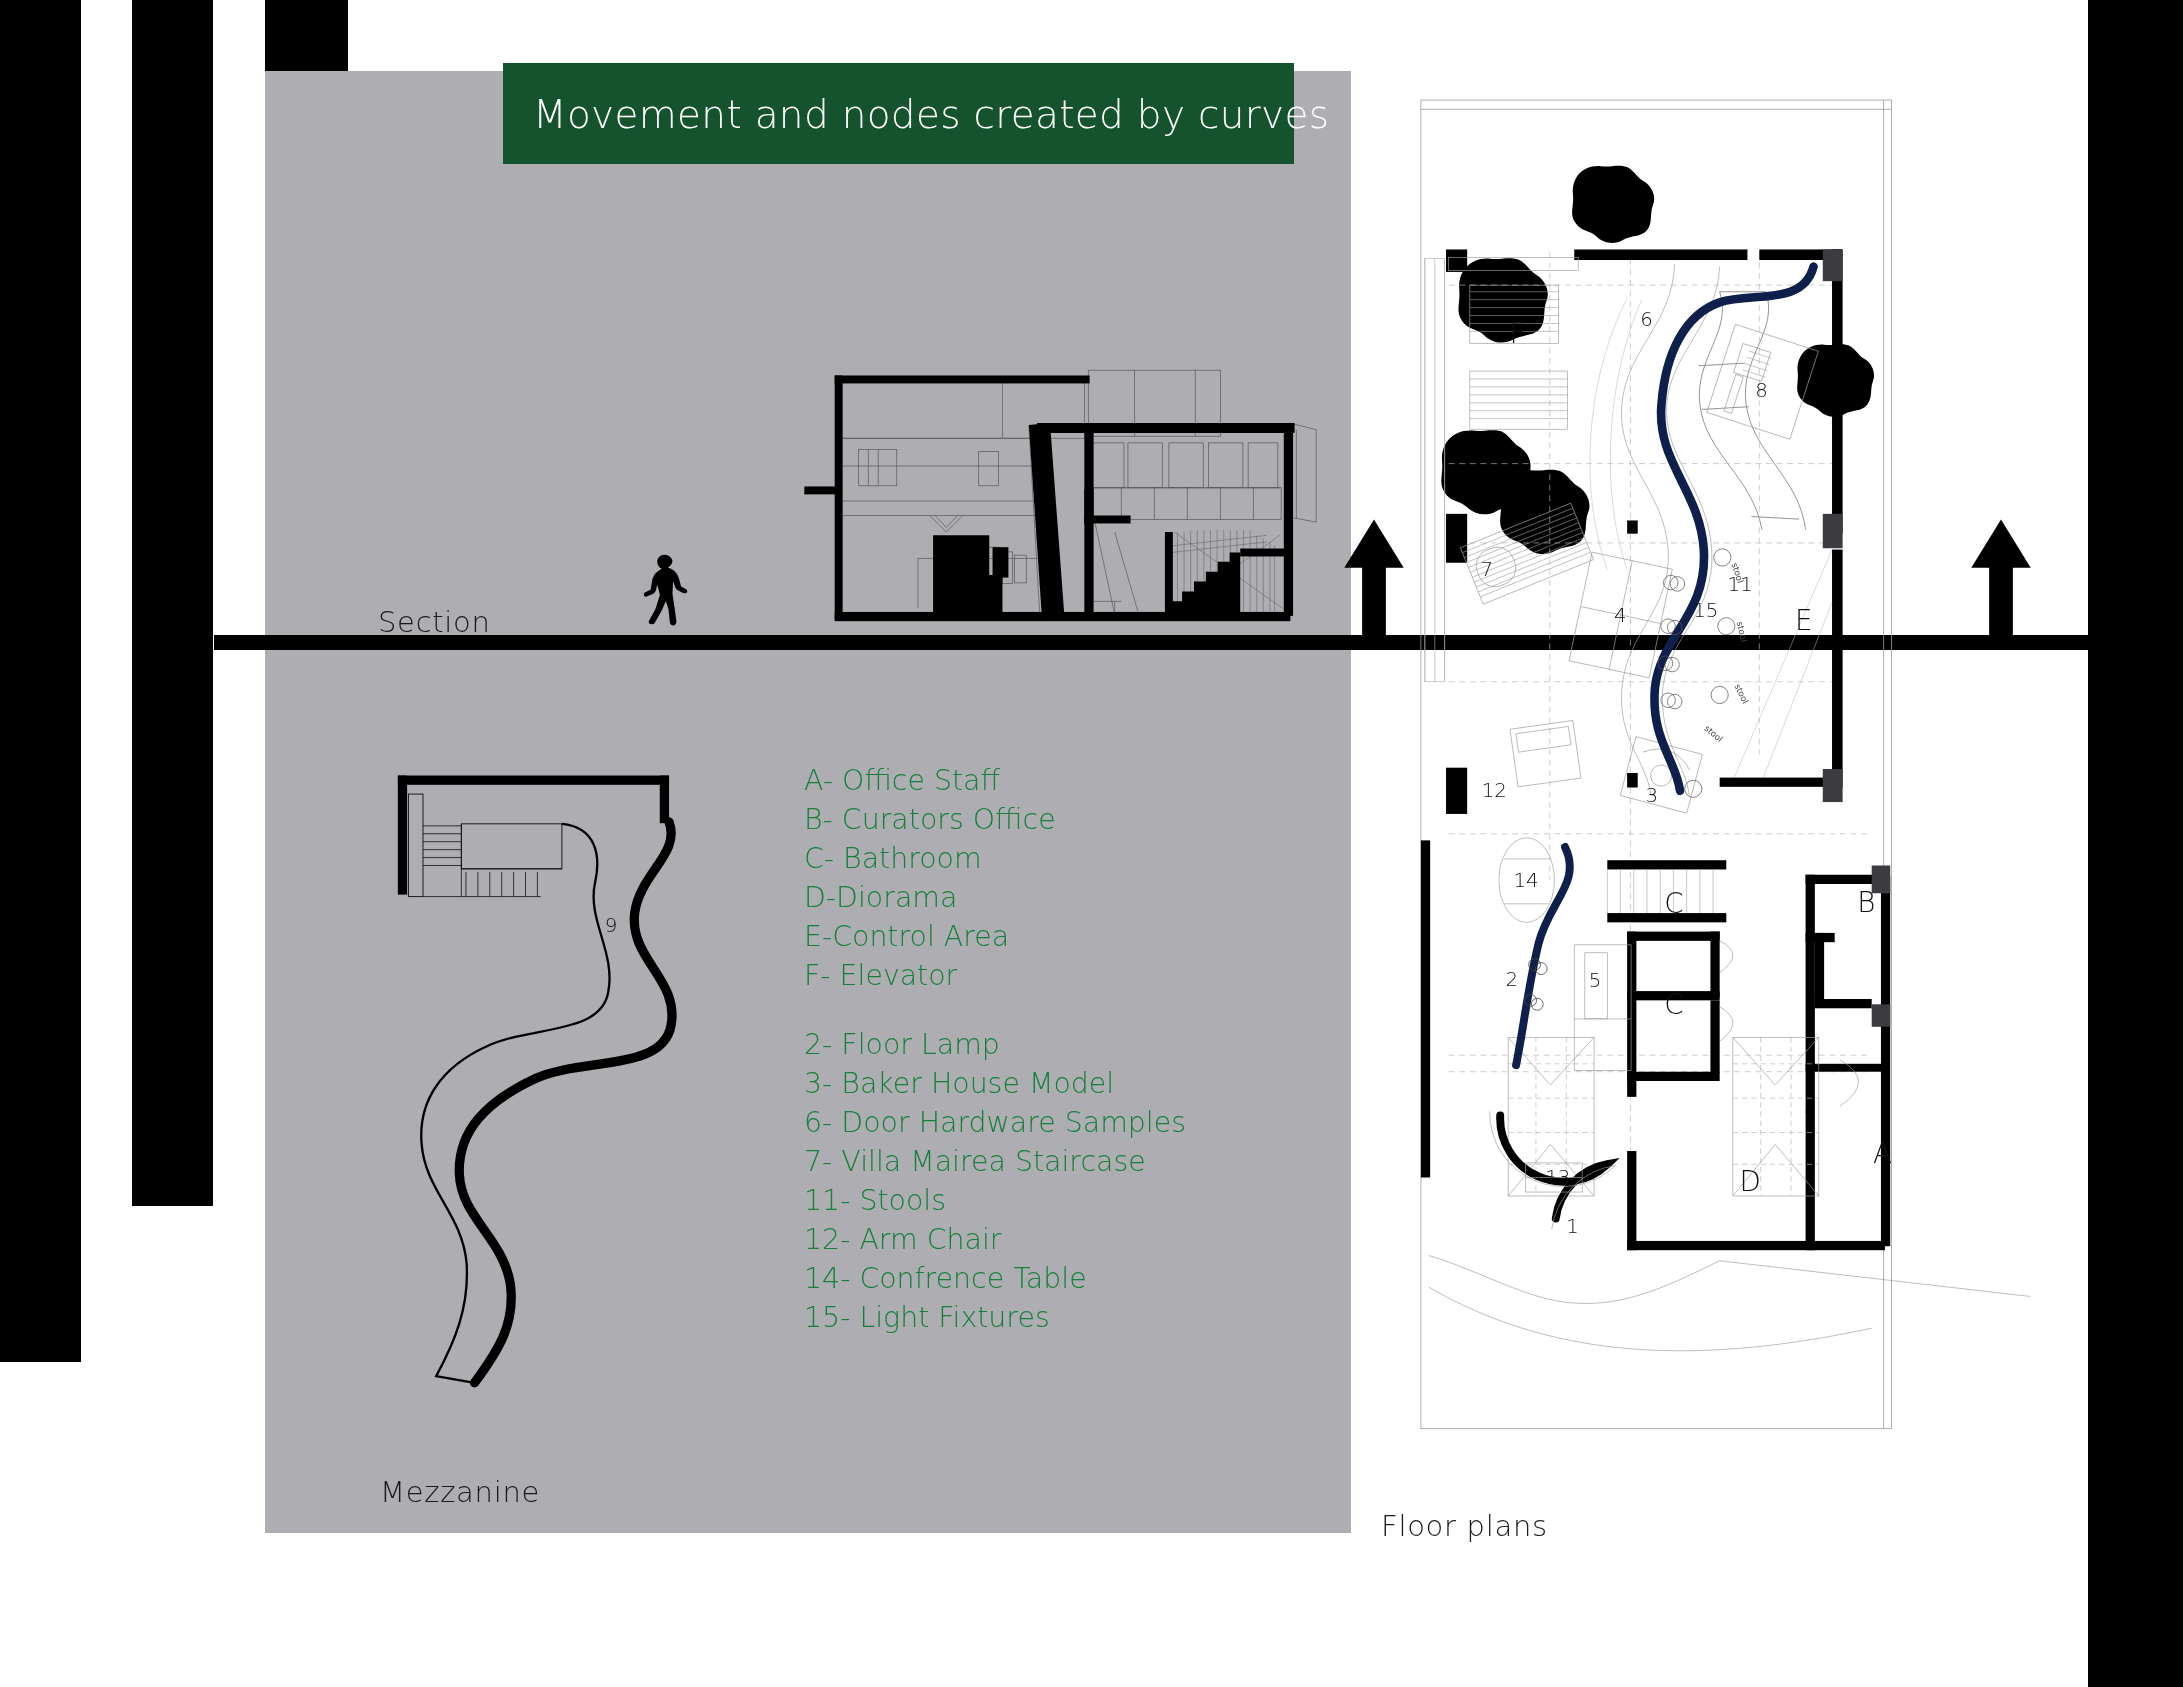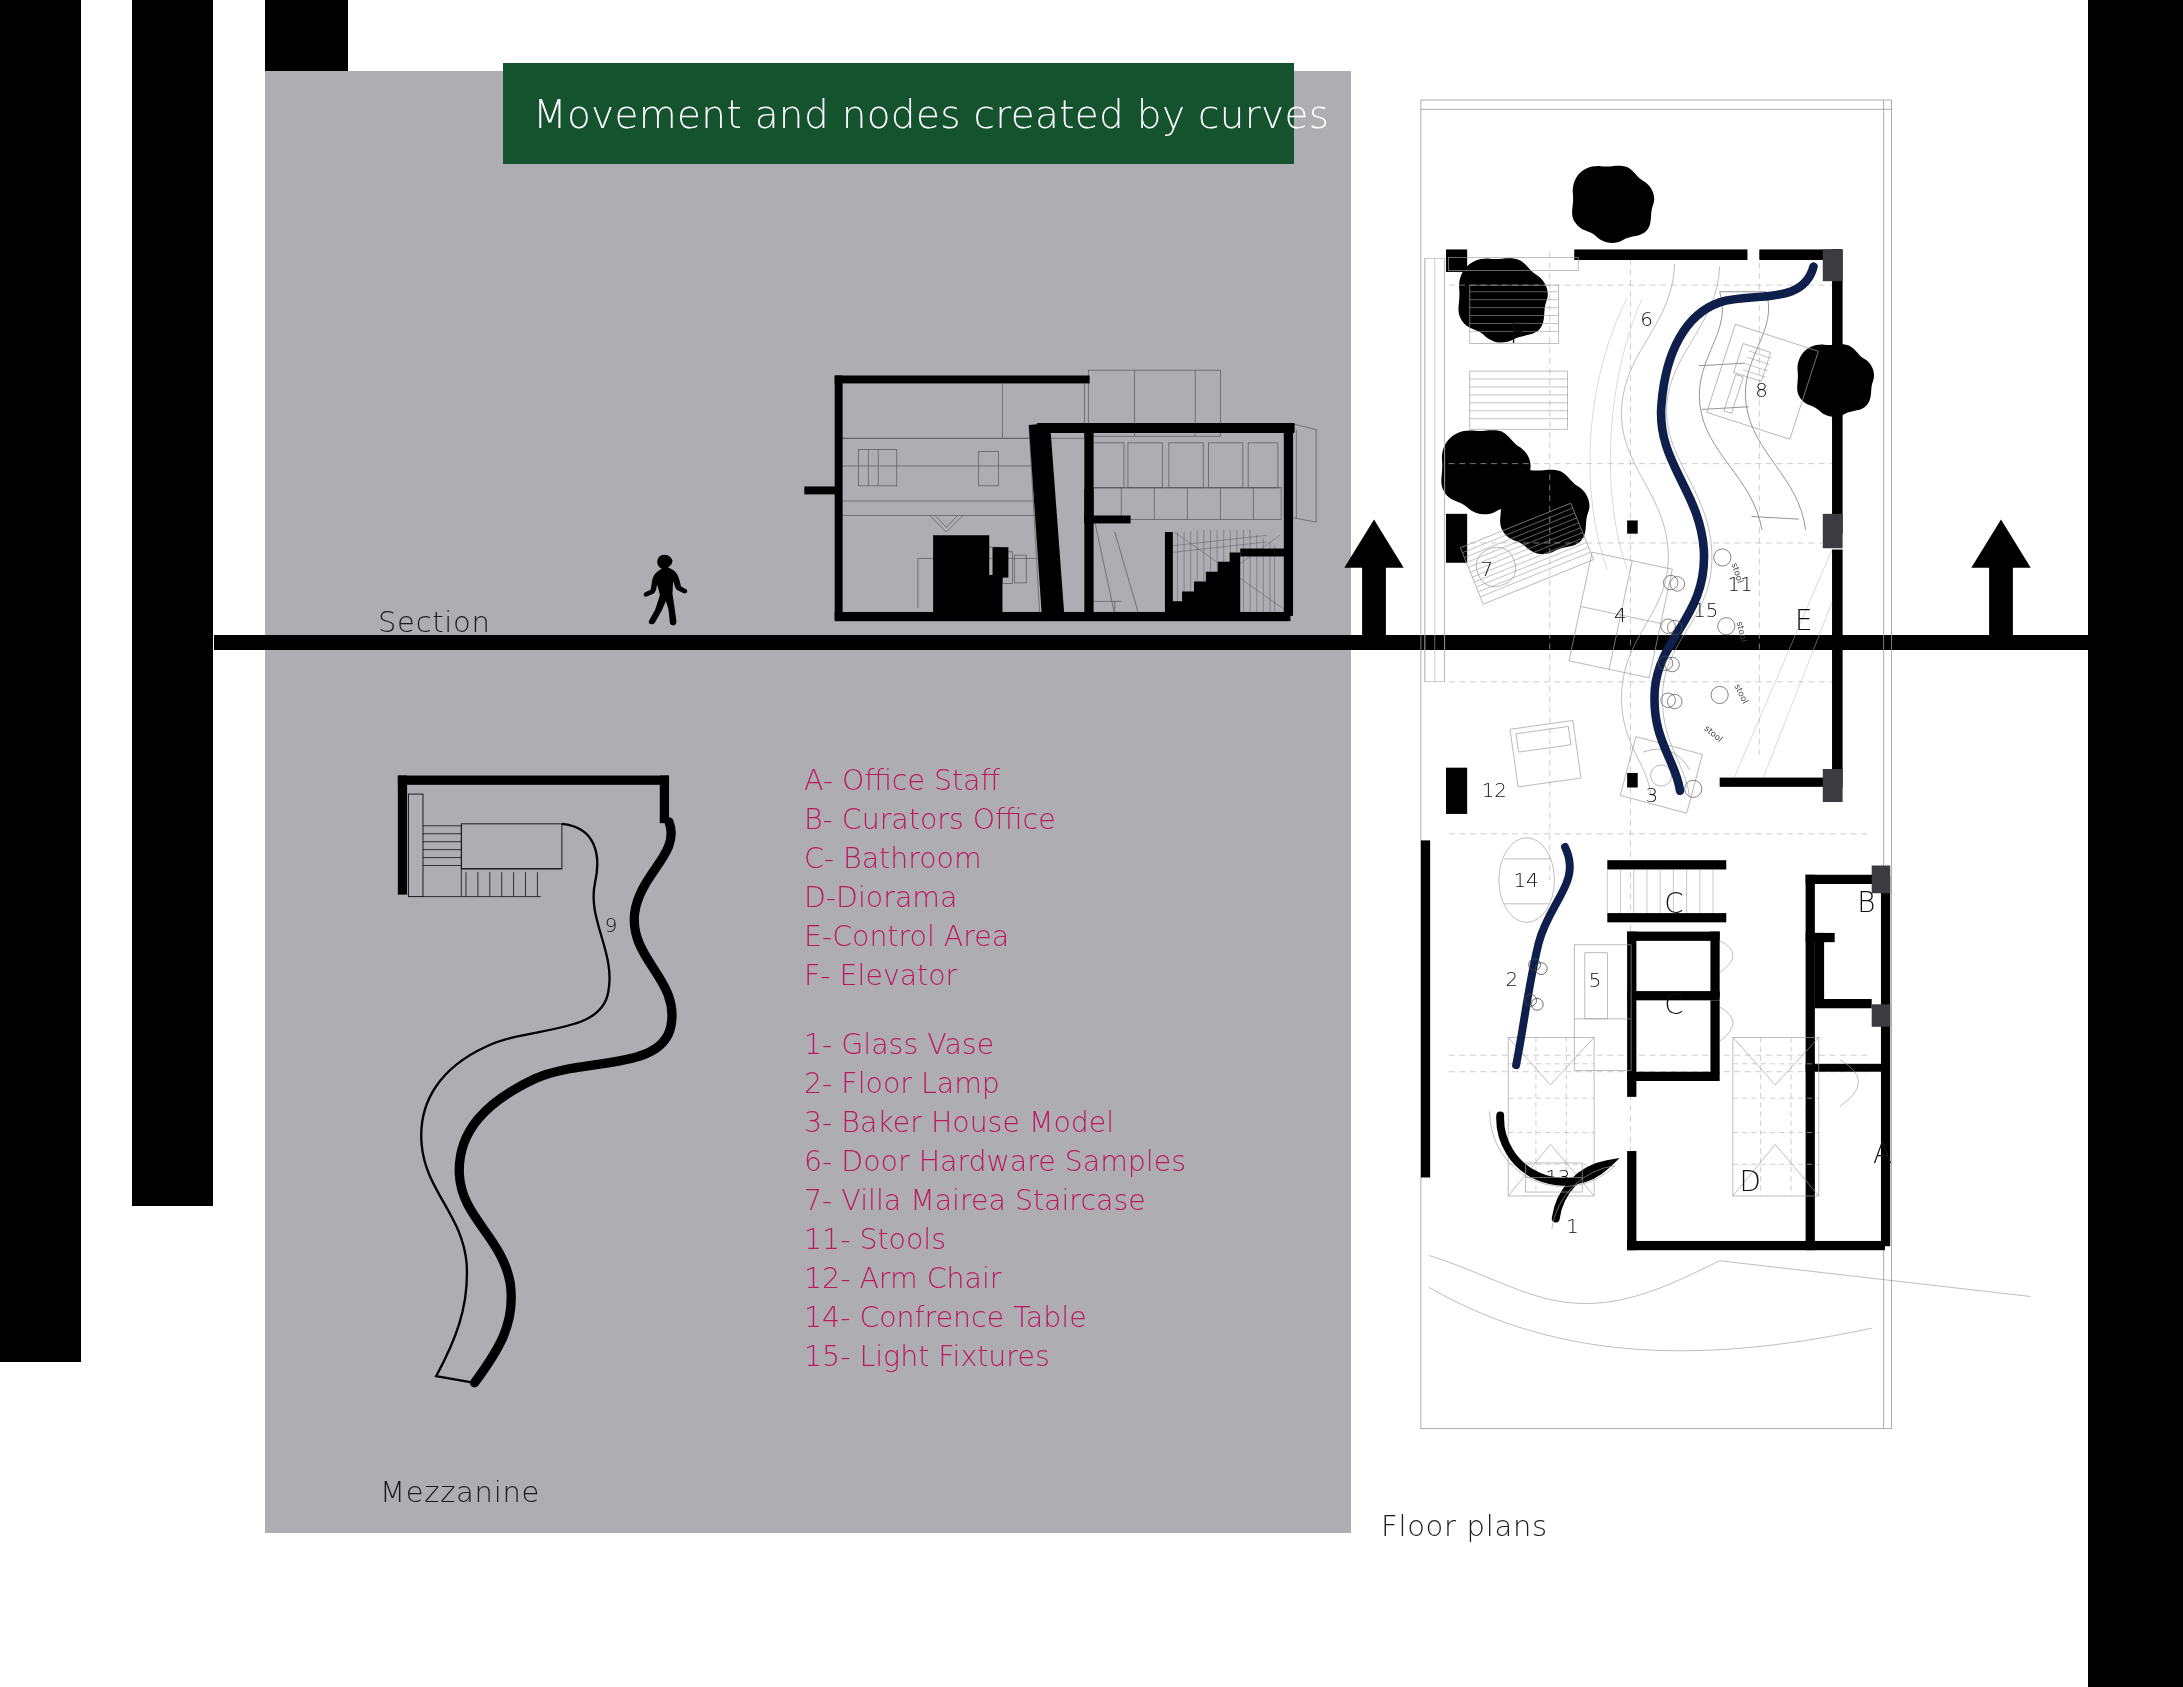--- a/index.html
+++ b/index.html
@@ -31,21 +31,21 @@
   .thin-label{font-family:"DejaVu Sans",sans-serif;font-weight:300;
      color:#1b1b1b;letter-spacing:0.7px;}
   #label-section{left:378px;top:605px;font-size:29px;}
   #label-mezzanine{left:380px;top:1475px;font-size:29px;}
   #label-floorplans{left:1381px;top:1509px;font-size:29px;}
 
   
   #legend-letters{left:804px;top:761px;}
   #legend-numbers{left:804px;top:1025px;}
   .legend-row{font-family:"DejaVu Sans",sans-serif;font-weight:300;
-    font-size:28.4px;line-height:39px;color:#be185d;white-space:nowrap;}
+    font-size:28.4px;line-height:39px;color:#15803d;white-space:nowrap;}
 
   
   svg{display:block;overflow:visible;}
   #section-svg{left:804px;top:357px;}
   #mezz-svg{left:370px;top:761px;}
   #person-svg{left:642px;top:552px;}
   #plan-svg{left:1409px;top:93px;}
 
   .plan-num{font-family:"DejaVu Sans",sans-serif;font-weight:300;fill:#111;}
   .plan-ltr{font-family:"DejaVu Sans",sans-serif;font-weight:300;fill:#111;}
@@ -214,21 +214,20 @@
 <div class="abs" id="legend-letters">
   <div class="legend-row">A- Office Staff</div>
   <div class="legend-row">B- Curators Office</div>
   <div class="legend-row">C- Bathroom</div>
   <div class="legend-row">D-Diorama</div>
   <div class="legend-row">E-Control Area</div>
   <div class="legend-row">F- Elevator</div>
 </div>
 
 <div class="abs" id="legend-numbers">
-  <div class="legend-row">1- Glass Vase</div>
   <div class="legend-row">2- Floor Lamp</div>
   <div class="legend-row">3- Baker House Model</div>
   <div class="legend-row">6- Door Hardware Samples</div>
   <div class="legend-row">7- Villa Mairea Staircase</div>
   <div class="legend-row">11- Stools</div>
   <div class="legend-row">12- Arm Chair</div>
   <div class="legend-row">14- Confrence Table</div>
   <div class="legend-row">15- Light Fixtures</div>
 </div>
 

